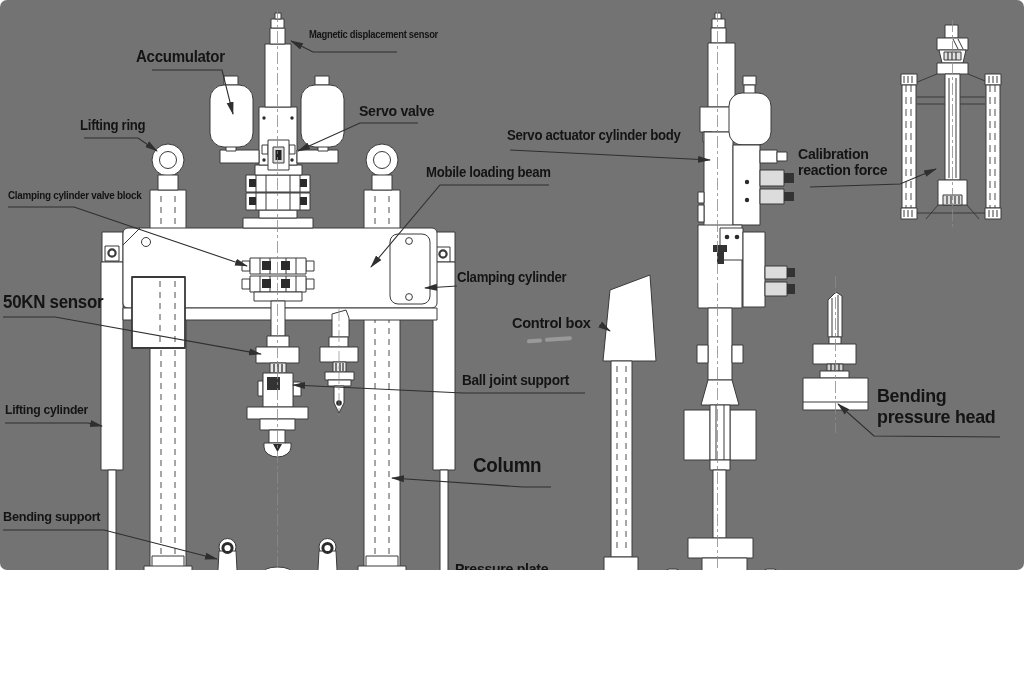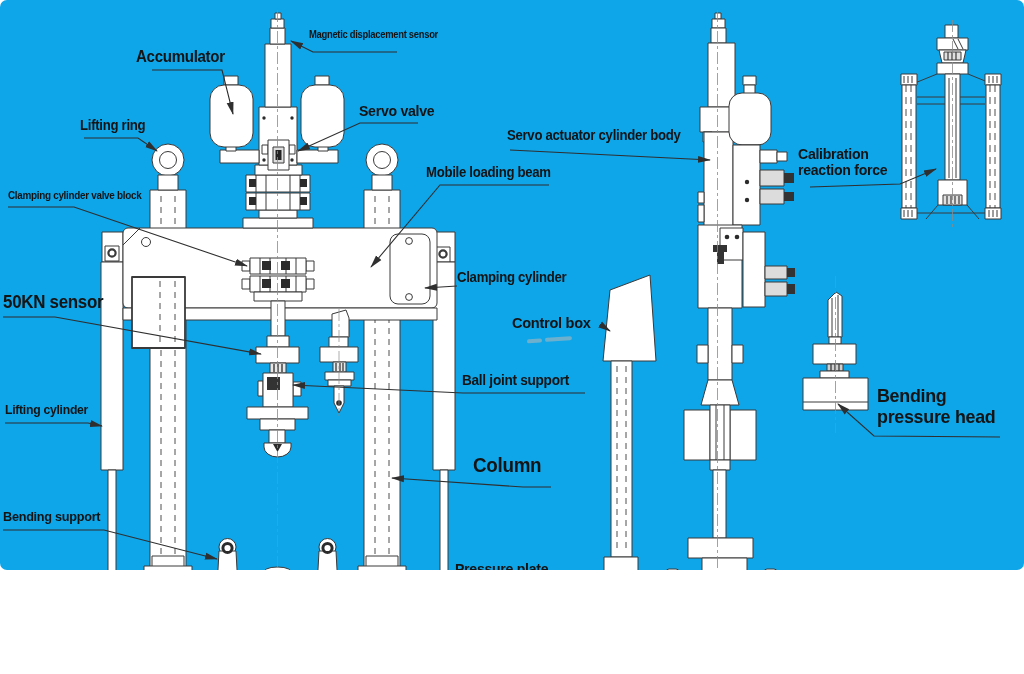--- a/index.html
+++ b/index.html
@@ -1,16 +1,16 @@
 <!DOCTYPE html>
 <html><head>
 <meta charset="utf-8">
 <style>
   html,body{margin:0;padding:0;background:#ffffff;}
-  #stage{position:relative;width:1024px;height:570px;background:#0ea5e9;overflow:hidden;
+  #stage{position:relative;width:1024px;height:570px;background:#737373;overflow:hidden;
          font-family:"Liberation Sans","DejaVu Sans",sans-serif;border-radius:7px;}
   #drawing{position:absolute;left:0;top:0;}
   .lbl{position:absolute;color:#141414;font-weight:700;white-space:nowrap;
        letter-spacing:-0.3px;transform:scaleX(.94);transform-origin:0 0;line-height:1.08;}
   .sz-tiny{font-size:10px;}
   .sz-tiny2{font-size:10.5px;}
   .sz-s{font-size:13px;}
   .sz-s2{font-size:13.5px;}
   .sz-m{font-size:14px;}
   .sz-m2{font-size:14.5px;}

